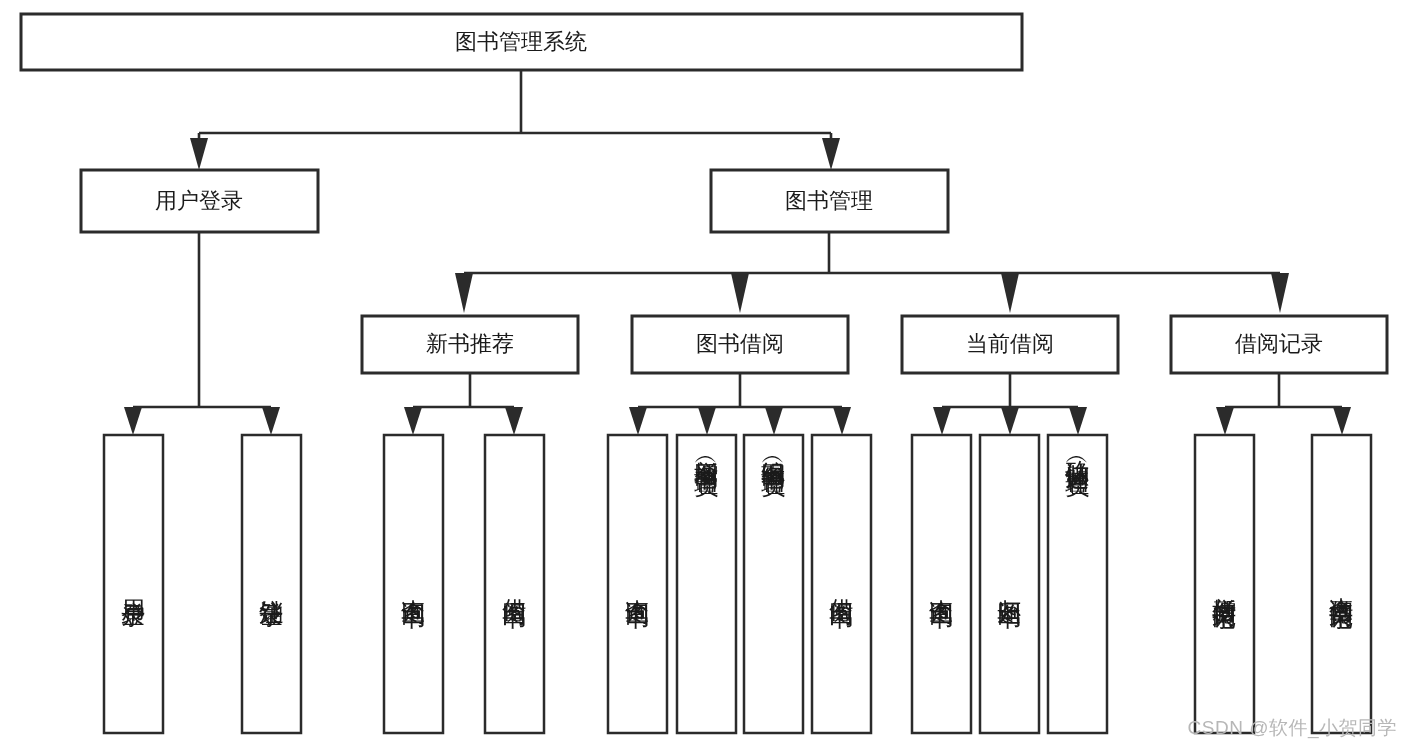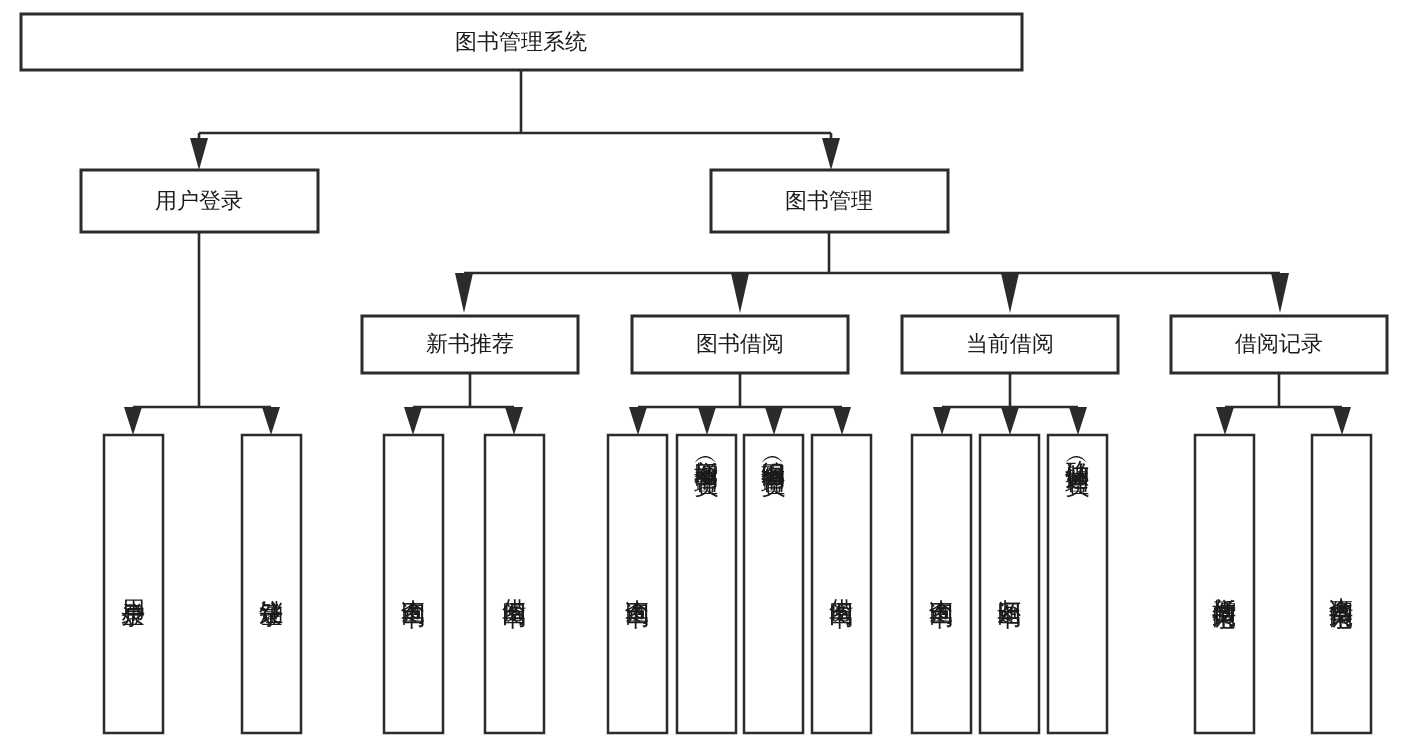--- a/index.html
+++ b/index.html
@@ -193,14 +193,15 @@
   <div class="vert-label top-aligned" style="left:744px; top:441px; width:59px; height:292px;">编辑图书（管理员）</div>
   <div class="vert-label" style="left:812px; top:435px; width:59px; height:298px;">借阅图书</div>
 
   <div class="vert-label" style="left:912px; top:435px; width:59px; height:298px;">查询图书</div>
   <div class="vert-label" style="left:980px; top:435px; width:59px; height:298px;">归还图书</div>
   <div class="vert-label top-aligned" style="left:1048px; top:441px; width:59px; height:292px;">确认归还（管理员）</div>
 
   <div class="vert-label" style="left:1195px; top:435px; width:59px; height:298px;">新增借阅记录</div>
   <div class="vert-label" style="left:1312px; top:435px; width:59px; height:298px;">查询借阅记录</div>
 
+  <div class="watermark">CSDN @软件_小贺同学</div>
 
 </div>
 
 </body></html>

